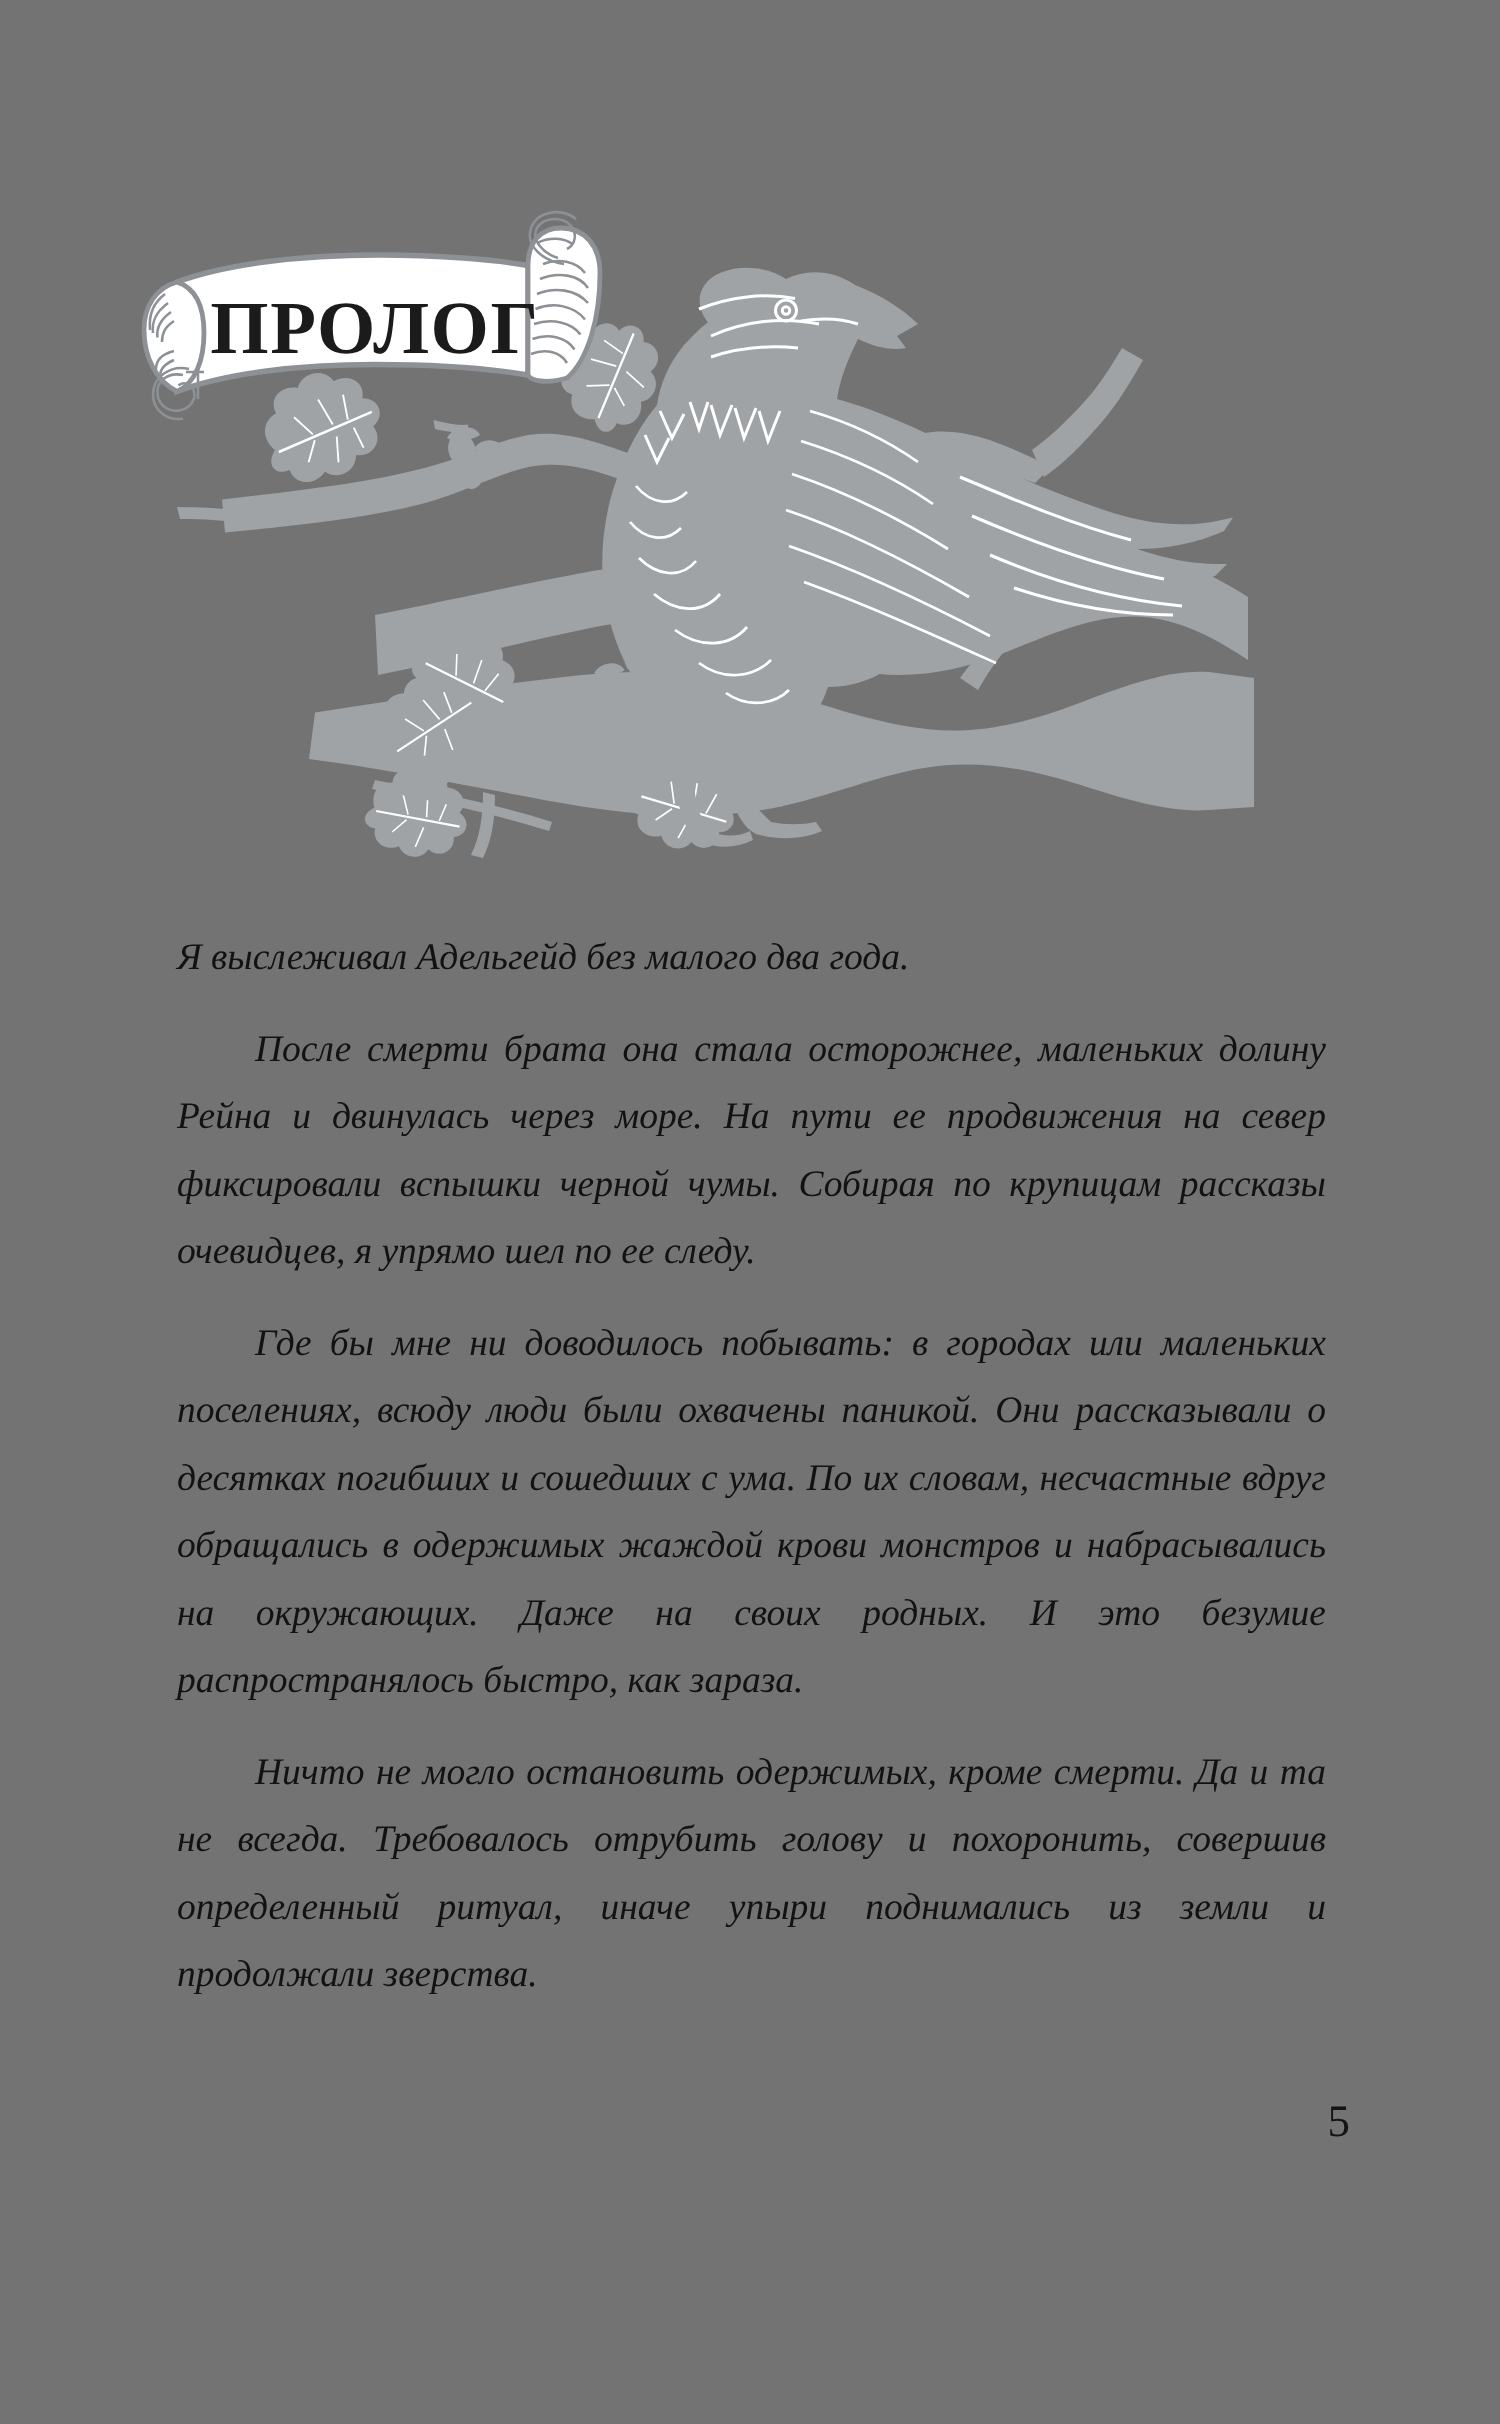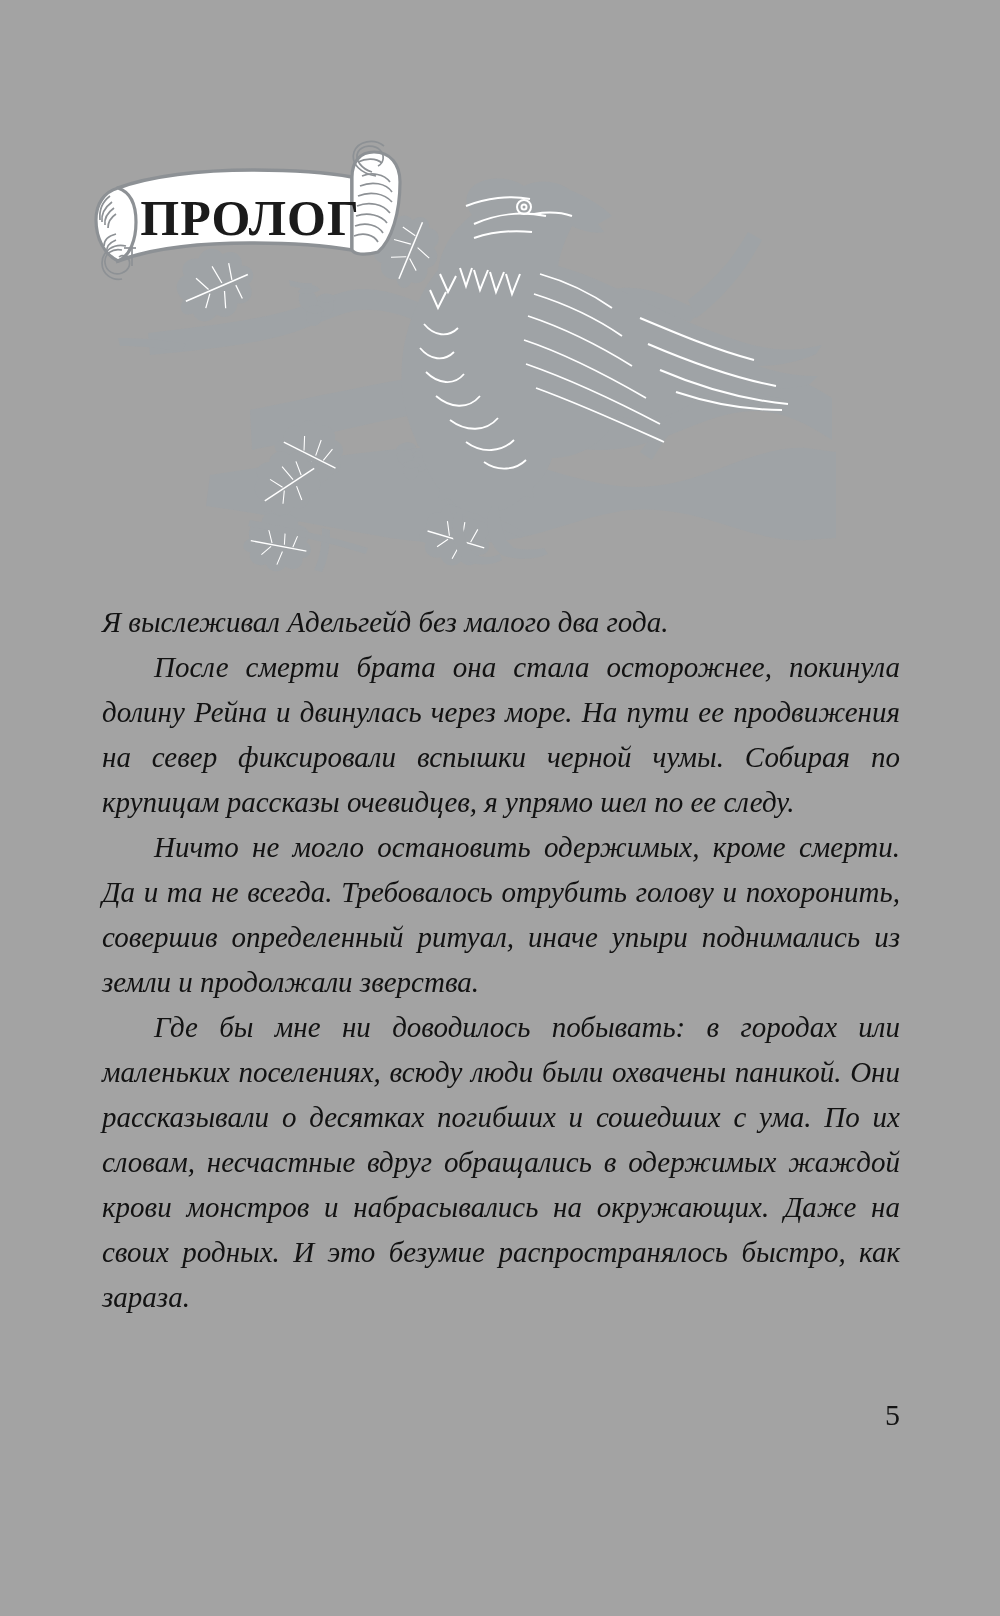--- a/index.html
+++ b/index.html
@@ -5,21 +5,21 @@
 <style>
   html, body {
     margin: 0;
     padding: 0;
     background: #ffffff;
   }
   .page {
     position: relative;
     width: 1000px;
     height: 1616px;
-    background: #a3a3a3;
+    background: #737373;
     overflow: hidden;
     font-family: "Liberation Serif", "DejaVu Serif", serif;
   }
 
   
   .header-art {
     position: absolute;
     left: 0;
     top: 0;
     width: 1000px;
@@ -40,24 +40,24 @@
   }
 
   
   .body-text {
     position: absolute;
     left: 102px;
     top: 600px;
     width: 798px;
   }
   .body-text p {
-    margin: 0;
+    margin: 16px;
     font-family: "Liberation Serif", "DejaVu Serif", serif;
     font-style: italic;
-    font-size: 29px;
+    font-size: 25px;
     line-height: 45px;
     color: #121212;
     text-align: justify;
     text-justify: inter-word;
     text-indent: 52px;
     hyphens: manual;
   }
   .body-text p.no-indent {
     text-indent: 0;
   }
@@ -438,20 +438,20 @@
           </g>
         </g>
 
         <text class="chapter-title-text" x="250" y="235" text-anchor="middle">ПРОЛОГ</text>
       </g>
     </svg>
   </div>
 
   <div class="body-text">
     <p class="no-indent">Я выслеживал Адельгейд без малого два года.</p>
-    <p>После смерти брата она стала осторожнее, покинула долину Рейна и двинулась через море. На пути ее продвижения на север фиксировали вспышки черной чумы. Собирая по крупицам рассказы очевидцев, я упрямо шел по ее следу.</p>
+    <p>После смерти брата она стала осторожнее, маленьких долину Рейна и двинулась через море. На пути ее продвижения на север фиксировали вспышки черной чумы. Собирая по крупицам рассказы очевидцев, я упрямо шел по ее следу.</p>
+    <p>Где бы мне ни доводилось побывать: в городах или маленьких поселениях, всюду люди были охвачены паникой. Они рассказывали о десятках погибших и сошедших с ума. По их словам, несчастные вдруг обращались в одержимых жаждой крови монстров и набрасывались на окружающих. Даже на своих родных. И это безумие распространялось быстро, как зараза.</p>
     <p>Ничто не могло остановить одержимых, кроме смерти. Да и та не всегда. Требовалось отрубить голову и похоронить, совершив определенный ритуал, иначе упыри поднимались из земли и продолжали зверства.</p>
-    <p>Где бы мне ни доводилось побывать: в городах или маленьких поселениях, всюду люди были охвачены паникой. Они рассказывали о десятках погибших и сошедших с ума. По их словам, несчастные вдруг обращались в одержимых жаждой крови монстров и набрасывались на окружающих. Даже на своих родных. И это безумие распространялось быстро, как зараза.</p>
   </div>
 
   <div class="folio">5</div>
 
 </div>
 
 </body></html>

